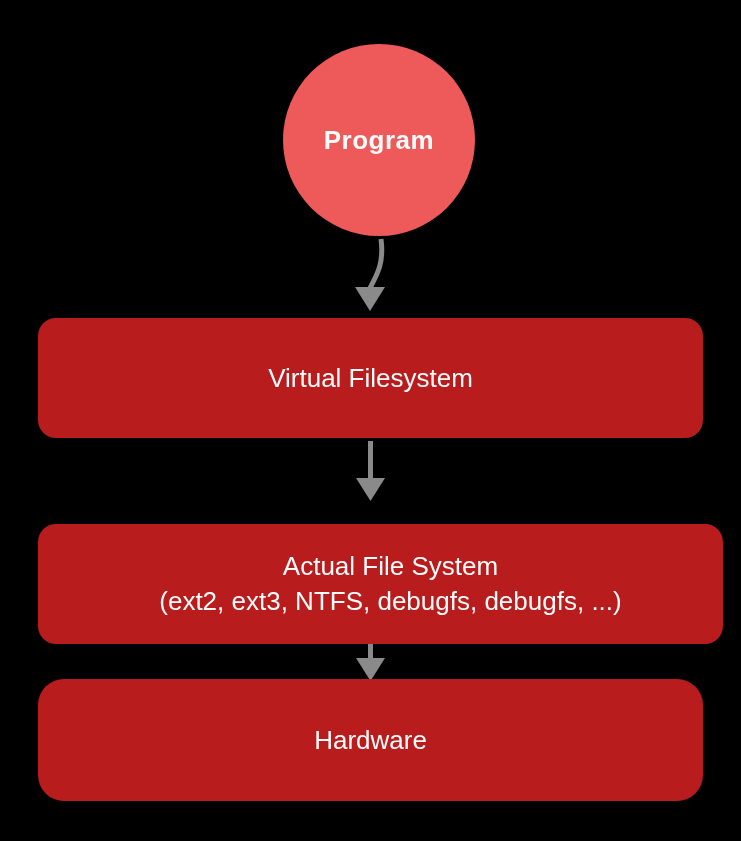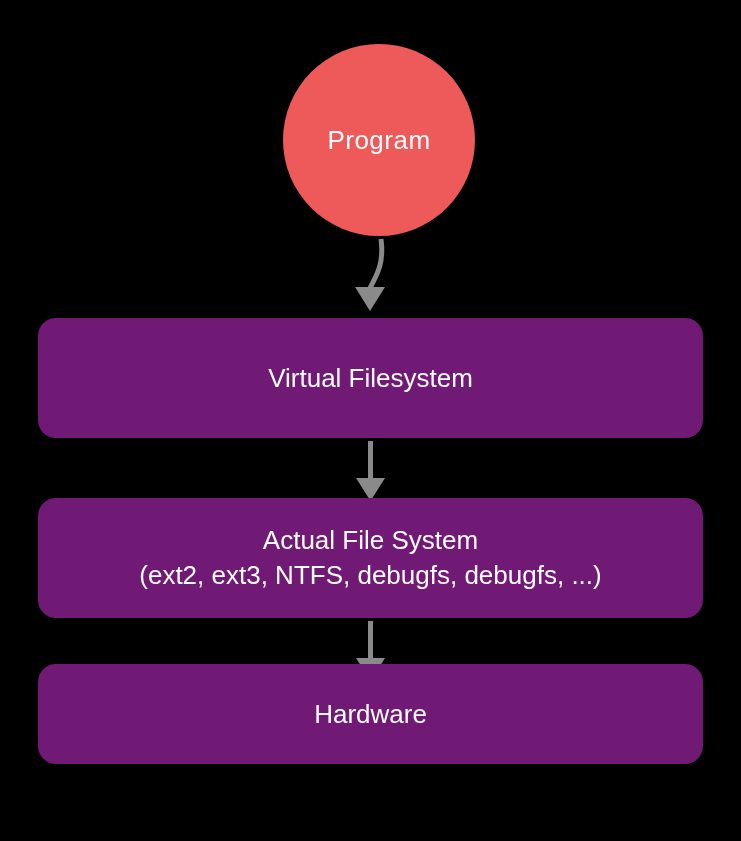--- a/index.html
+++ b/index.html
@@ -22,40 +22,41 @@
     width: 192px;
     height: 192px;
     border-radius: 50%;
     background: #ee5a5a;
     display: flex;
     align-items: center;
     justify-content: center;
     color: #fcfcfc;
     font-size: 26px;
     letter-spacing: 0.5px;
+    font-weight: bold;
   }
   .node-box {
     position: absolute;
     left: 38px;
     width: 665px;
     height: 120px;
     border-radius: 18px;
-    background: #701a75;
+    background: #b91c1c;
     display: flex;
     flex-direction: column;
     align-items: center;
     justify-content: center;
     color: #fcfcfc;
     font-size: 26px;
     line-height: 35px;
     text-align: center;
   }
   #box-vfs      { top: 318px; }
-  #box-actualfs { top: 498px; }
-  #box-hardware { top: 664px; height: 100px; }
+  #box-actualfs { top: 524px; padding-left: 20px; }
+  #box-hardware { top: 679px; height: 122px; border-radius: 26px; }
   .arrow-layer {
     position: absolute;
     left: 0;
     top: 0;
     width: 741px;
     height: 841px;
     pointer-events: none;
   }
 </style>
 </head>

